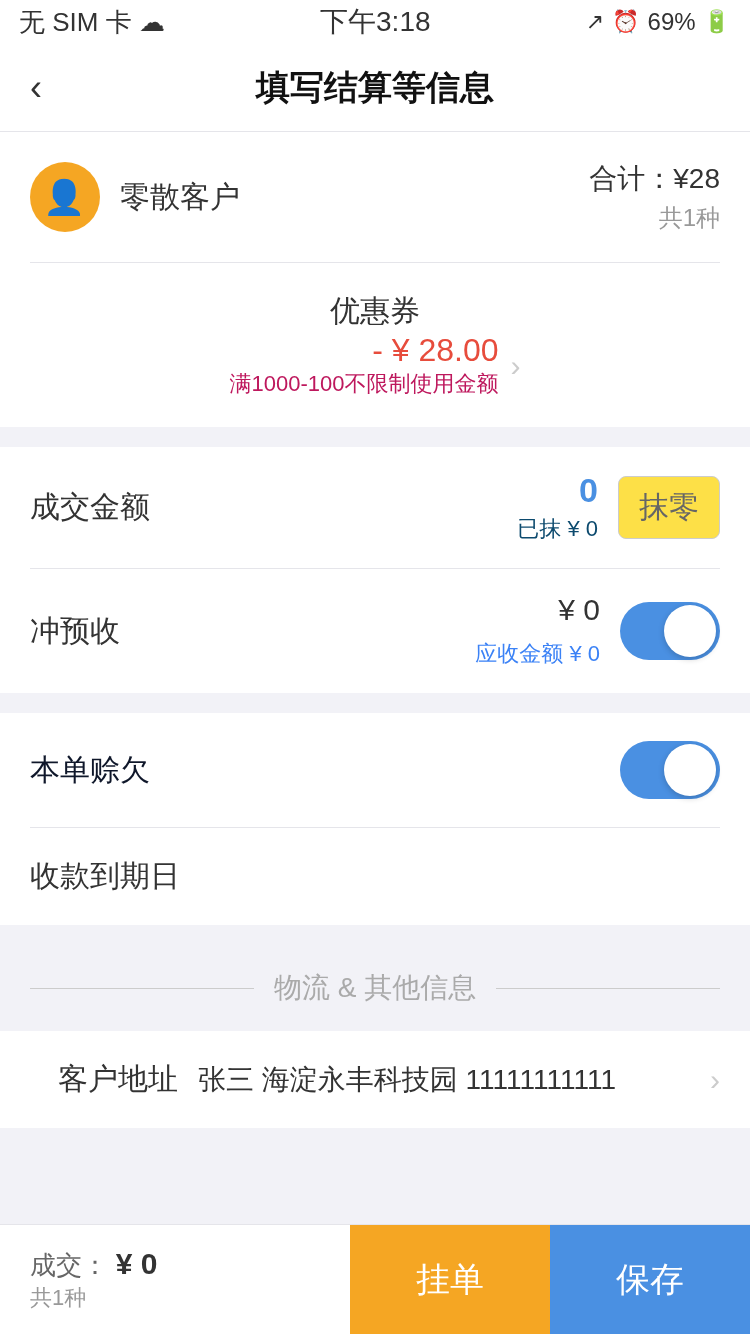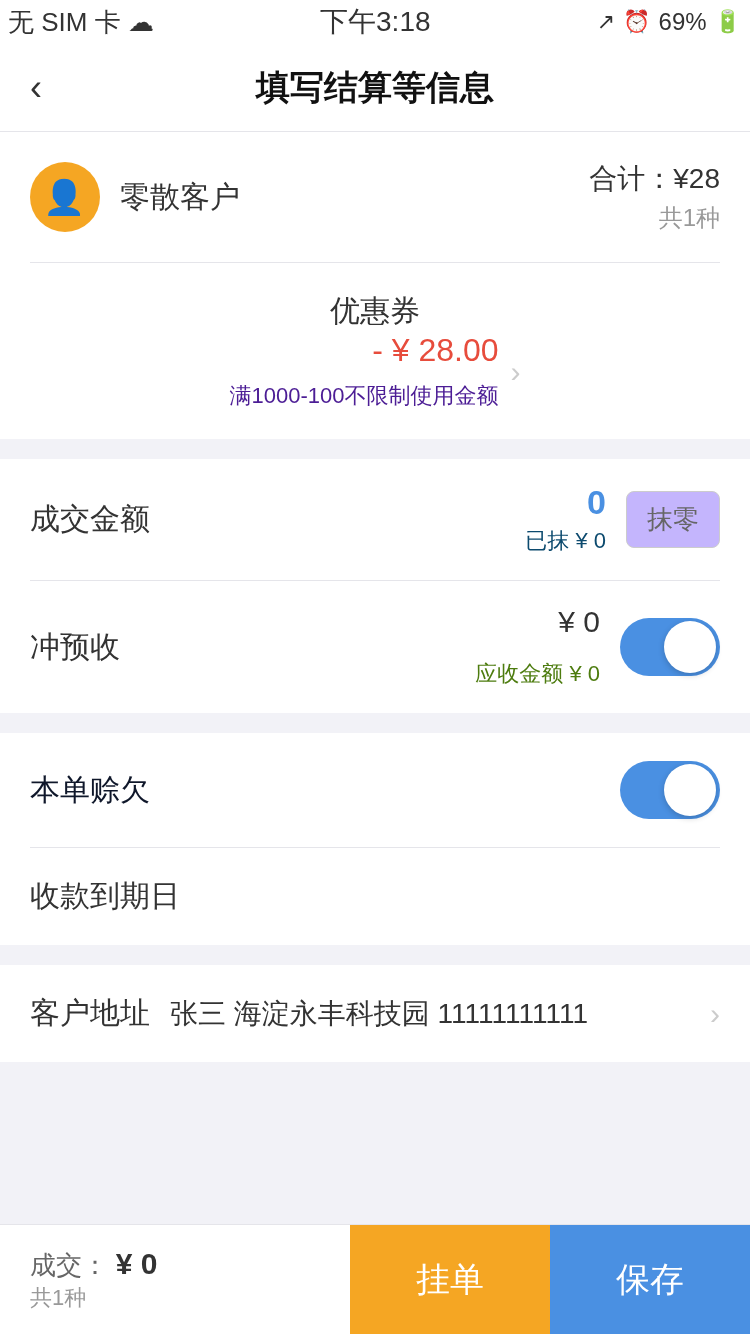--- a/index.html
+++ b/index.html
@@ -13,21 +13,21 @@
       color: #333;
     }
 
     
     .status-bar {
       height: 44px;
       background: #fff;
       display: flex;
       align-items: center;
       justify-content: space-between;
-      padding: 0 8px;
+      padding: 0 19px;
       font-size: 26px;
       font-weight: 500;
     }
     .status-left {
       display: flex;
       align-items: center;
       gap: 10px;
     }
     .status-right {
       display: flex;
@@ -142,22 +142,22 @@
     .coupon-value-block {
       text-align: right;
     }
     .coupon-discount {
       font-size: 32px;
       color: #e74c3c;
       font-weight: 500;
     }
     .coupon-desc {
       font-size: 22px;
-      color: #4c1d95;
-      margin-top: 12px;
+      color: #be185d;
+      margin-top: 0;
     }
     .chevron-icon {
       font-size: 30px;
       color: #ccc;
     }
 
     
     .amount-row {
       background: #fff;
       padding: 24px 30px;
@@ -184,23 +184,23 @@
     }
     .amount-sub {
       font-size: 22px;
       color: #0c4a6e;
       margin-top: 4px;
     }
     .round-btn {
       border: 1.5px solid #ccc;
       border-radius: 8px;
       padding: 10px 20px;
-      font-size: 26px;
+      font-size: 30px;
       color: #666;
-      background: #c4b5fd;
+      background: #fde047;
       cursor: pointer;
     }
 
     
     .prepay-row {
       background: #fff;
       padding: 24px 30px;
       display: flex;
       align-items: center;
       justify-content: space-between;
@@ -217,22 +217,22 @@
     .prepay-value-block {
       text-align: right;
     }
     .prepay-amount {
       font-size: 30px;
       color: #333;
       font-weight: 500;
     }
     .prepay-sub {
       font-size: 22px;
-      color: #4d7c0f;
-      margin-top: 20px;
+      color: #3b82f6;
+      margin-top: 12px;
     }
 
     
     .toggle {
       width: 100px;
       height: 58px;
       border-radius: 29px;
       background: #4a90e2;
       position: relative;
       cursor: pointer;
@@ -299,20 +299,21 @@
       color: #aaa;
     }
 
     
     .address-row {
       background: #fff;
       padding: 28px 30px;
       display: flex;
       align-items: center;
       justify-content: space-between;
+      margin-left: 28px;
     }
     .address-label {
       font-size: 30px;
       color: #333;
       flex-shrink: 0;
       margin-right: 20px;
     }
     .address-value {
       font-size: 28px;
       color: #333;
@@ -455,20 +456,25 @@
       <div class="toggle">
         <div class="toggle-knob"></div>
       </div>
     </div>
     <div class="divider"></div>
     <div class="duedate-row">
       <span class="duedate-label">收款到期日</span>
     </div>
   </div>
 
+  <div class="logistics-section">
+    <div class="logistics-divider"></div>
+    <span class="logistics-text">物流 &amp; 其他信息</span>
+    <div class="logistics-divider"></div>
+  </div>
 
   <div class="card">
     <div class="address-row">
       <span class="address-label">客户地址</span>
       <span class="address-value">张三 海淀永丰科技园 11111111111</span>
       <span class="chevron-icon">›</span>
     </div>
   </div>
 
 </div>

